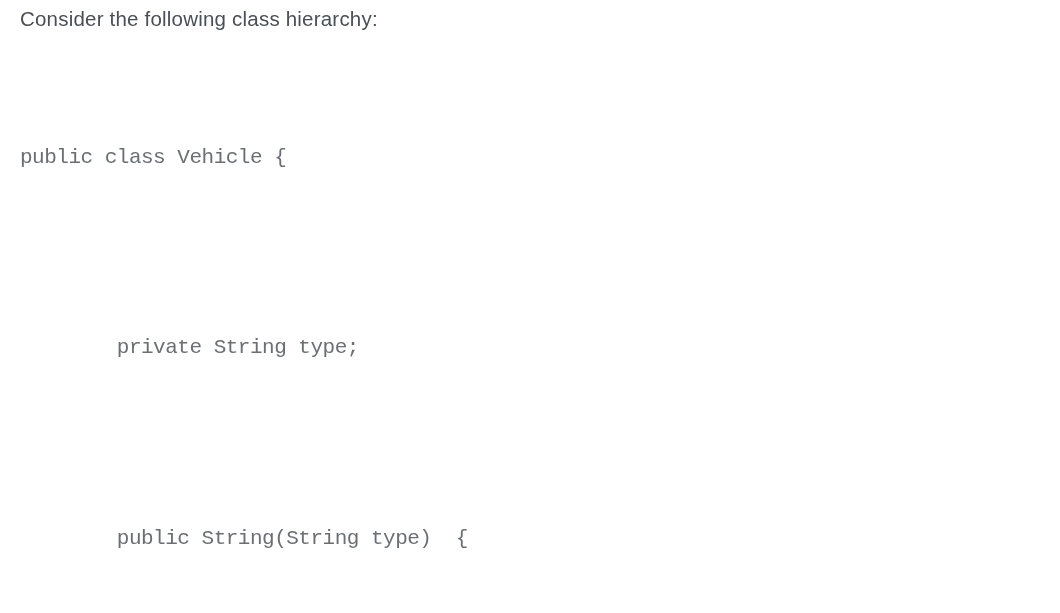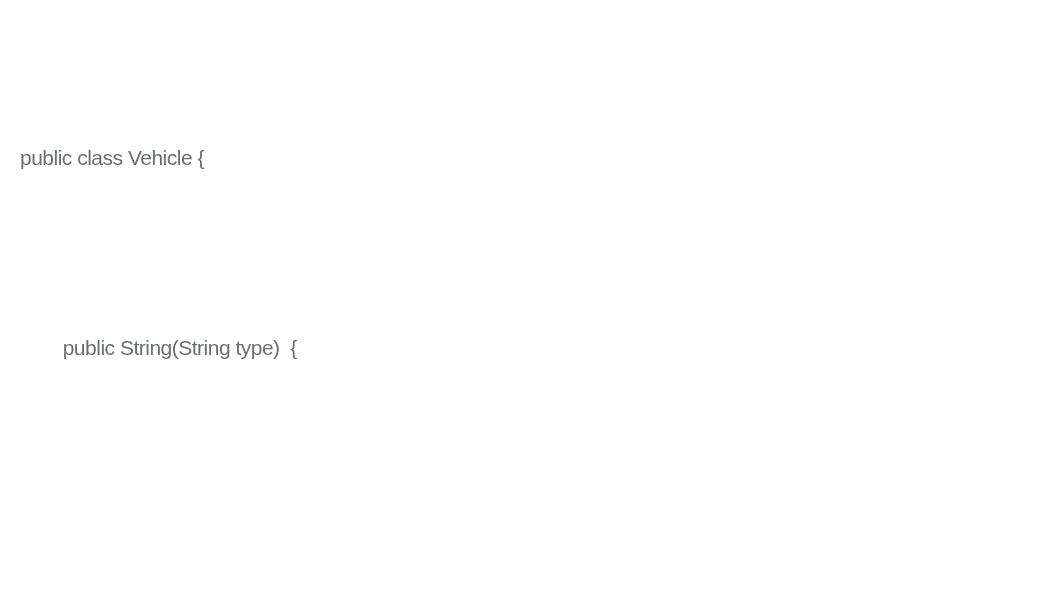--- a/index.html
+++ b/index.html
@@ -49,30 +49,32 @@
     line-height: 63.6px;
     color: #6b6f73;
     white-space: pre;
     letter-spacing: -0.5px;
   }
 
   .code-line {
     display: block;
     height: 63.6px;
     white-space: pre;
-    font-family: Liberation Sans, sans-serif;
+    font-family: Liberation Mono, monospace;
   }
 </style>
 </head>
 <body style="background: rgb(255, 255, 255);">
 
 <div id="question-block">
 
+  <div class="prompt-line">Consider the following class hierarchy:</div>
 
   <pre class="code-block">    <span class="code-line">public class Vehicle {</span>
+    <span class="code-line">        private String type;</span>
     <span class="code-line">        public String(String type)  {</span>
     
     
     
     
     
     
   </pre>
 
 </div>

